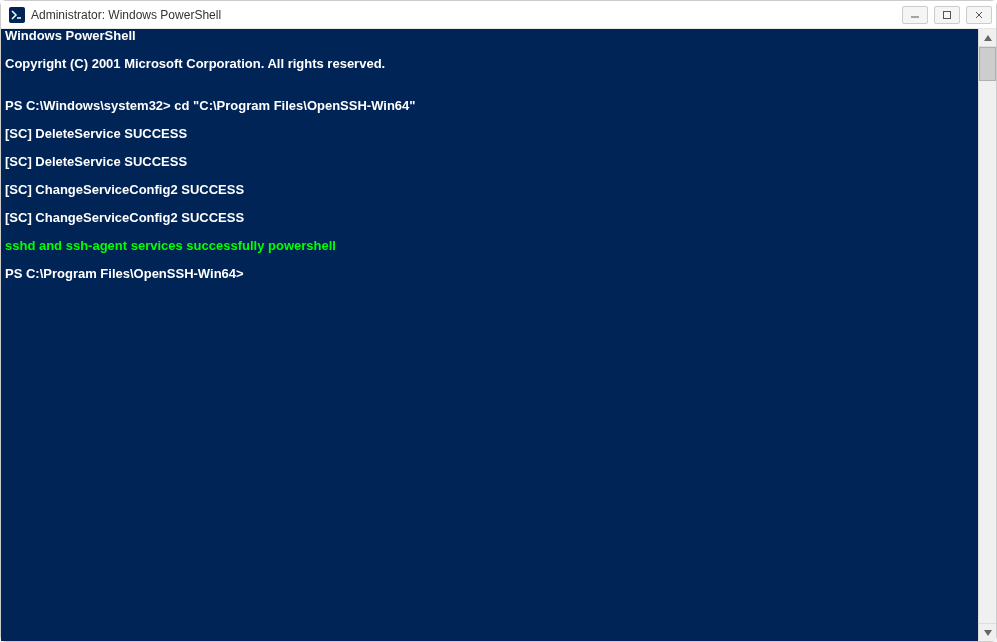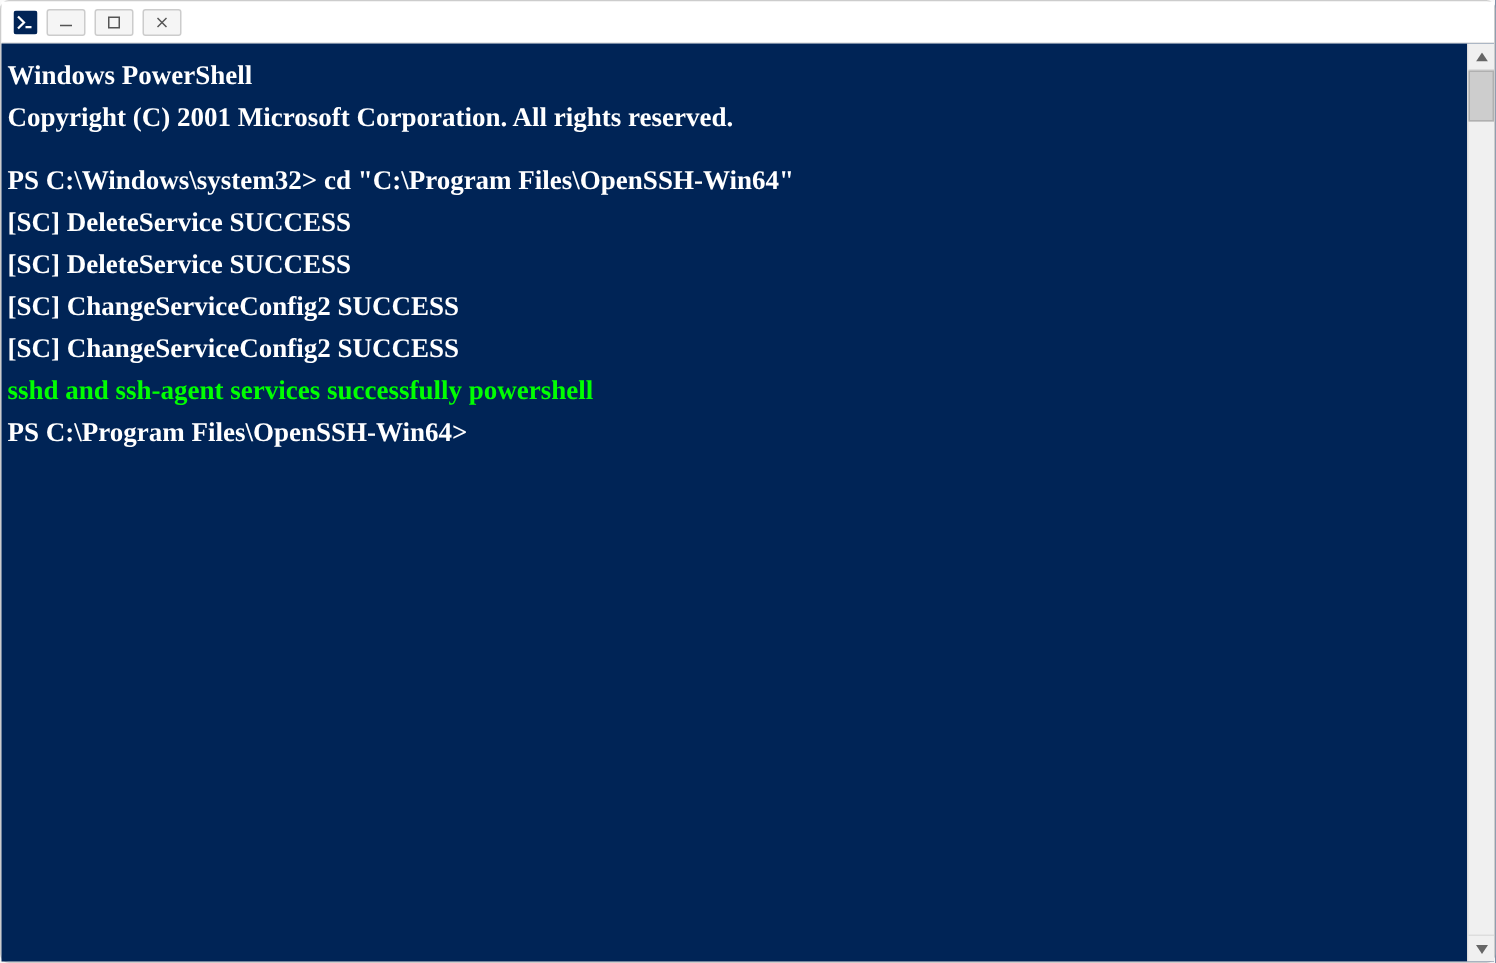--- a/index.html
+++ b/index.html
@@ -72,23 +72,23 @@
     
     .terminal-container {
       flex: 1;
       display: flex;
       background: #002456;
       overflow: hidden;
     }
     
     .terminal {
       flex: 1;
-      padding: 14px 4px;
-      font-family: Liberation Serif, serif;
-      font-size: 18px;
+      padding: 0 4px;
+      font-family: Liberation Sans, sans-serif;
+      font-size: 13px;
       line-height: 14px;
       color: #ffffff;
       white-space: pre;
       overflow: hidden;
       font-weight: bold;
     }
     
     .terminal-line {
       display: block;
     }
@@ -149,20 +149,21 @@
 
 <div class="window">
   <div class="titlebar">
     <div class="app-icon">
       <svg width="16" height="16" viewBox="0 0 16 16">
         <rect x="0" y="0" width="16" height="16" fill="#012456" rx="2"></rect>
         <path d="M3 4 L7 8 L3 12" stroke="#fff" stroke-width="1.5" fill="none"></path>
         <line x1="8" y1="11" x2="12" y2="11" stroke="#fff" stroke-width="1.5"></line>
       </svg>
     </div>
+    <div class="title-text">Administrator: Windows PowerShell</div>
     <div class="window-controls">
       <div class="win-btn">
         <svg width="10" height="10" viewBox="0 0 10 10">
             <line x1="1" y1="7" x2="9" y2="7" stroke="#555" stroke-width="1"></line>
           </svg>
       </div>
       <div class="win-btn">
         <svg width="10" height="10" viewBox="0 0 10 10">
             <rect x="1.5" y="1.5" width="7" height="7" stroke="#555" stroke-width="1" fill="none"></rect>
           </svg>

